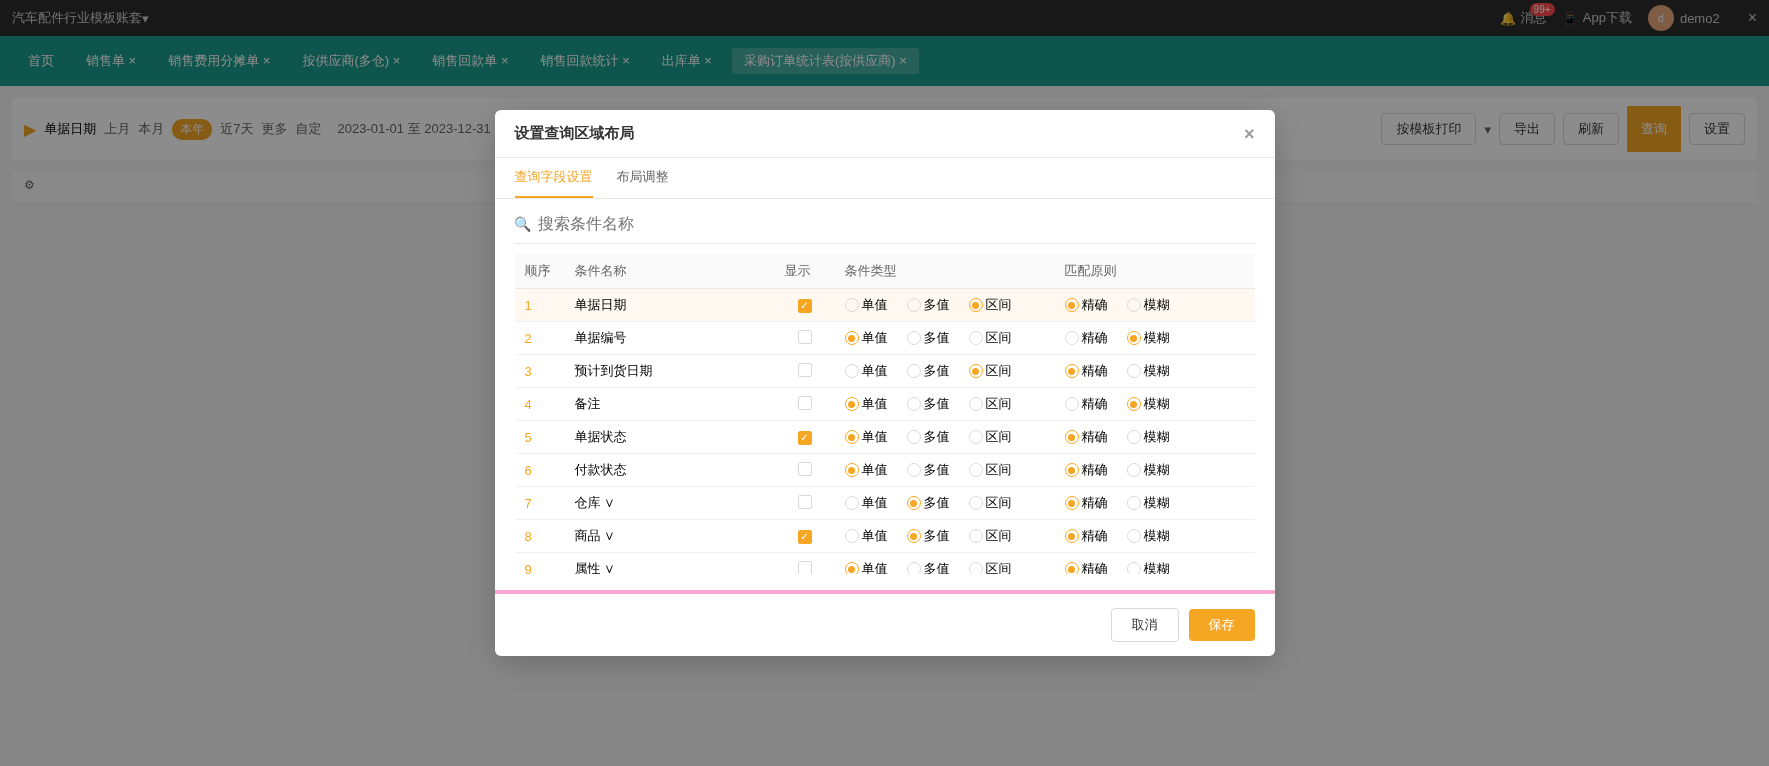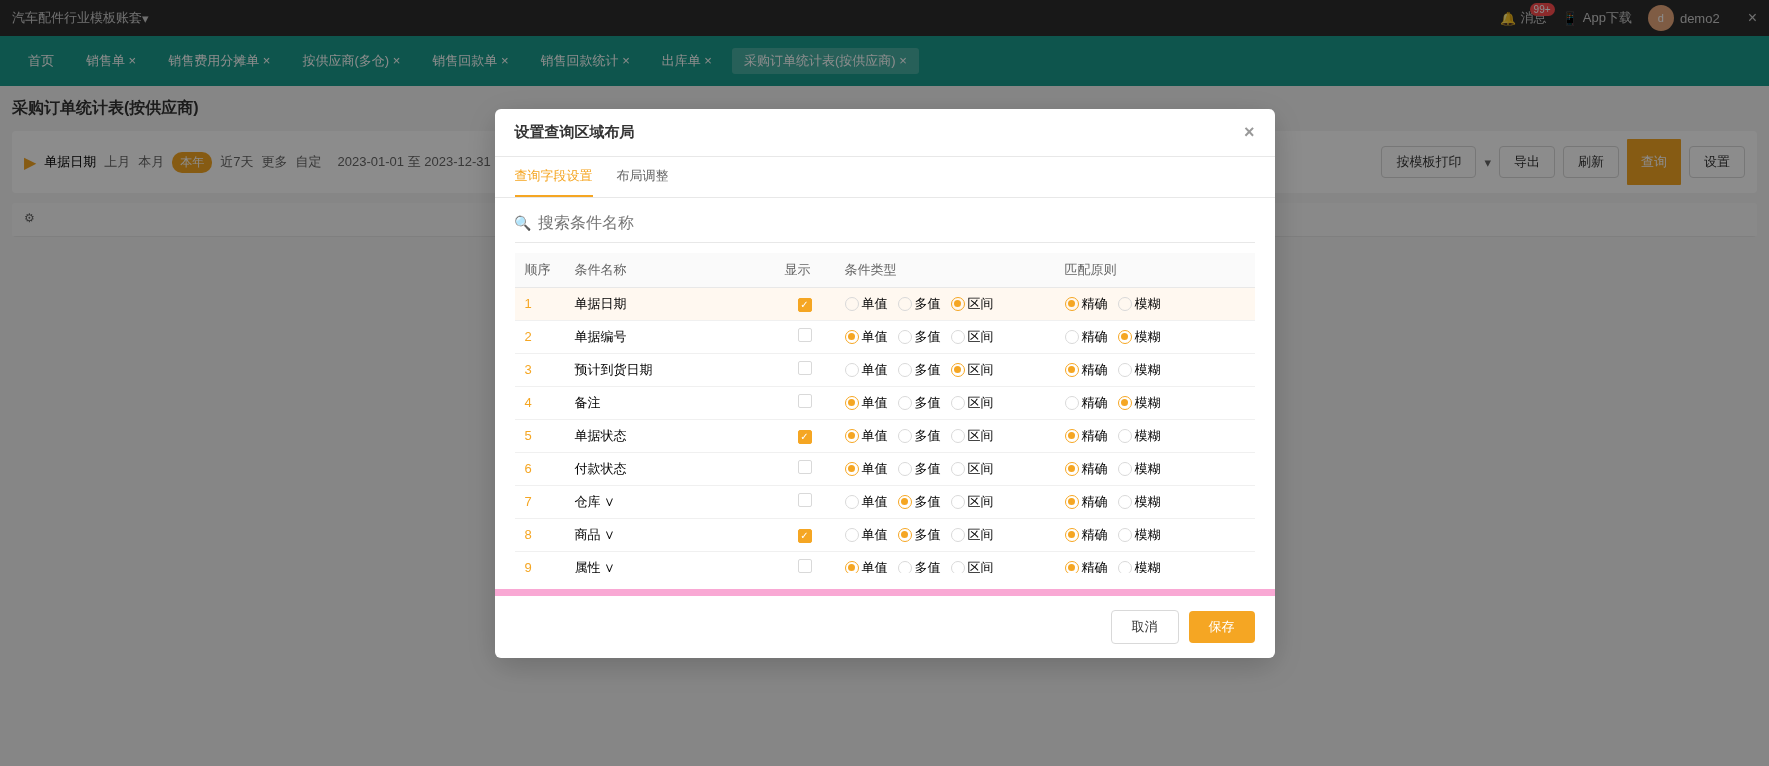--- a/index.html
+++ b/index.html
@@ -139,21 +139,21 @@
     .col-name { min-width: 120px; }
     .col-show { width: 60px; text-align: center; }
     .col-type { width: 220px; }
     .col-match { width: 200px; }
 
     .table-scroll { overflow-y: auto; max-height: 320px; }
     .table-scroll::-webkit-scrollbar { width: 6px; }
     .table-scroll::-webkit-scrollbar-thumb { background: #d9d9d9; border-radius: 3px; }
 
     
-    .radio-group { display: flex; align-items: center; gap: 10px; }
+    .radio-group { display: flex; align-items: center; gap: 19px; }
     .radio-item { display: flex; align-items: center; gap: 3px; cursor: pointer; }
     .radio-circle {
       width: 14px; height: 14px; border-radius: 50%; border: 1.5px solid #d9d9d9;
       display: inline-flex; align-items: center; justify-content: center;
     }
     .radio-circle.checked { border-color: #f5a623; }
     .radio-circle.checked::after { content: ''; width: 7px; height: 7px; border-radius: 50%; background: #f5a623; }
     .checkbox-square {
       width: 14px; height: 14px; border: 1.5px solid #d9d9d9; border-radius: 2px;
       display: inline-flex; align-items: center; justify-content: center; background: #fff;
@@ -164,21 +164,21 @@
     
     .row-highlighted { background: #fff8f0; }
 
     
     .modal-footer {
       display: flex;
       justify-content: flex-end;
       align-items: center;
       gap: 10px;
       padding: 14px 20px;
-      border-top: 7px solid #f9a8d4;
+      border-top: 4px solid #f9a8d4;
     }
     .btn-cancel { background: #fff; color: #333; border: 1px solid #d9d9d9; padding: 7px 20px; border-radius: 4px; cursor: pointer; font-size: 13px; }
     .btn-save { background: #f5a623; color: #fff; border: none; padding: 7px 20px; border-radius: 4px; cursor: pointer; font-size: 13px; font-weight: 500; }
 
     .teal-nav {
       background: #1a9c8c;
       height: 50px;
       display: flex;
       align-items: center;
       padding: 0 16px;
@@ -224,21 +224,20 @@
   <div class="nav-item">销售单 ×</div>
   <div class="nav-item">销售费用分摊单 ×</div>
   <div class="nav-item">按供应商(多仓) ×</div>
   <div class="nav-item">销售回款单 ×</div>
   <div class="nav-item">销售回款统计 ×</div>
   <div class="nav-item">出库单 ×</div>
   <div class="nav-item current">采购订单统计表(按供应商) ×</div>
 </div>
 
 <div class="page-content">
-  <div class="page-title">采购订单统计表(按供应商)</div>
 
   <div class="filter-bar">
     <span style="color:#f5a623;font-size:16px;">▶</span>
     <span>单据日期</span>
     <span style="color:#666;cursor:pointer;">上月</span>
     <span style="color:#666;cursor:pointer;">本月</span>
     <span class="filter-tag">本年</span>
     <span style="color:#666;cursor:pointer;">近7天</span>
     <span style="color:#666;cursor:pointer;">更多</span>
     <span style="color:#666;cursor:pointer;">自定</span>

